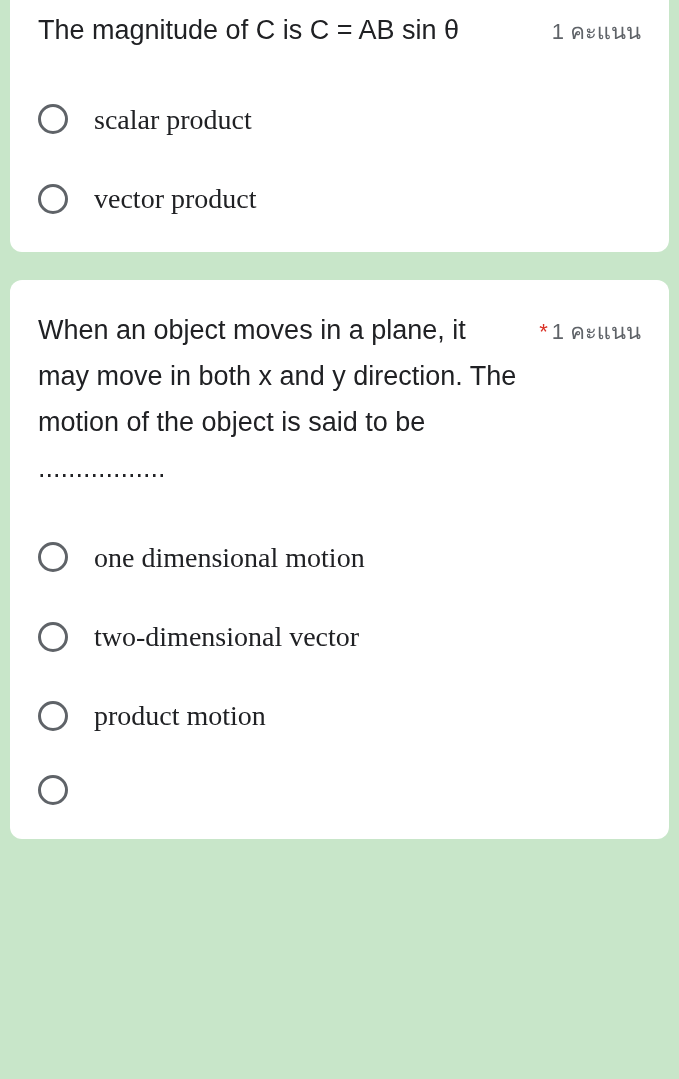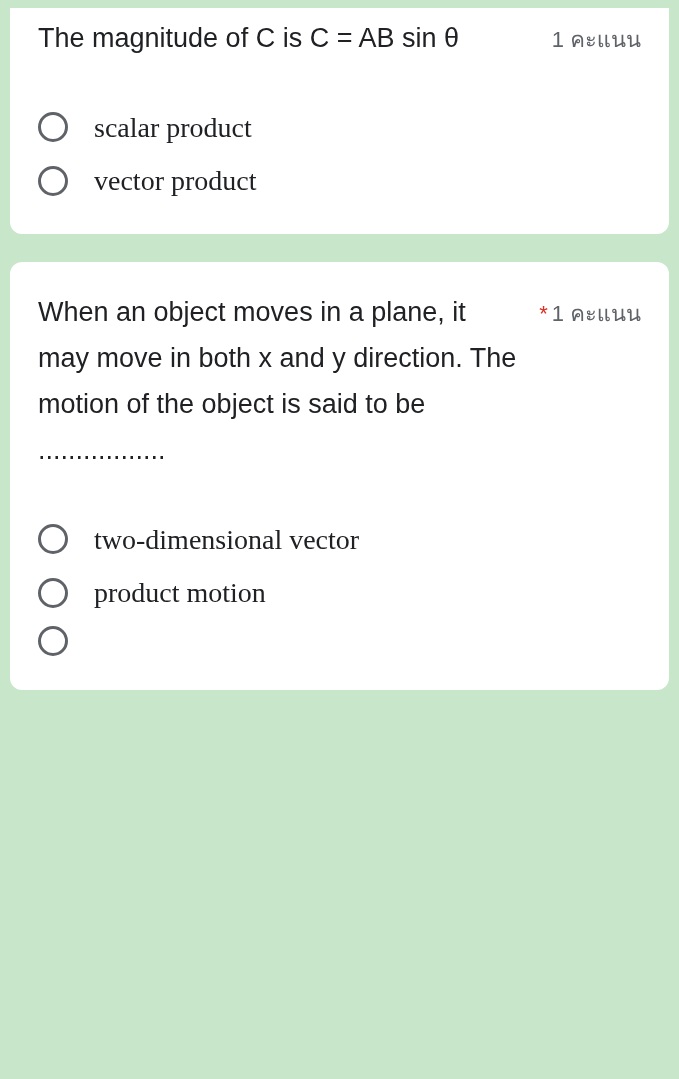--- a/index.html
+++ b/index.html
@@ -13,21 +13,21 @@
     background: #fff;
     border-radius: 12px;
     padding: 28px 28px 34px 28px;
     margin-bottom: 28px;
     position: relative;
   }
   .card.first {
     border-top-left-radius: 0;
     border-top-right-radius: 0;
     padding-top: 8px;
-    margin-top: 8px;
+    margin-top: 0;
   }
   .q-header {
     display: flex;
     align-items: flex-start;
     gap: 16px;
     margin-bottom: 46px;
   }
   .q-text {
     flex: 1;
     font-size: 27px;
@@ -42,21 +42,21 @@
     padding-top: 6px;
     text-align: center;
   }
   .required {
     color: #d93025;
     margin-right: 4px;
   }
   .options {
     display: flex;
     flex-direction: column;
-    gap: 14px;
+    gap: 40px;
     justify-content: flex-end;
   }
   .option-row {
     display: flex;
     align-items: center;
     gap: 26px;
     cursor: pointer;
   }
   .radio {
     width: 30px;
@@ -95,20 +95,24 @@
 <div class="card">
   <div class="q-header">
     <div class="q-text">When an object moves in a plane, it may move in both x and y direction. The motion of the object is said to be .................</div>
     <div class="points">
       <span class="required">*</span><span>1 คะแนน</span>
     </div>
   </div>
   <div class="options">
     <label class="option-row">
       <span class="radio"></span>
+      <span class="option-label">one dimensional motion</span>
+    </label>
+    <label class="option-row">
+      <span class="radio"></span>
       <span class="option-label">two-dimensional vector</span>
     </label>
     <label class="option-row">
       <span class="radio"></span>
       <span class="option-label">product motion</span>
     </label>
     <label class="option-row">
       <span class="radio"></span>
     </label>
   </div>

